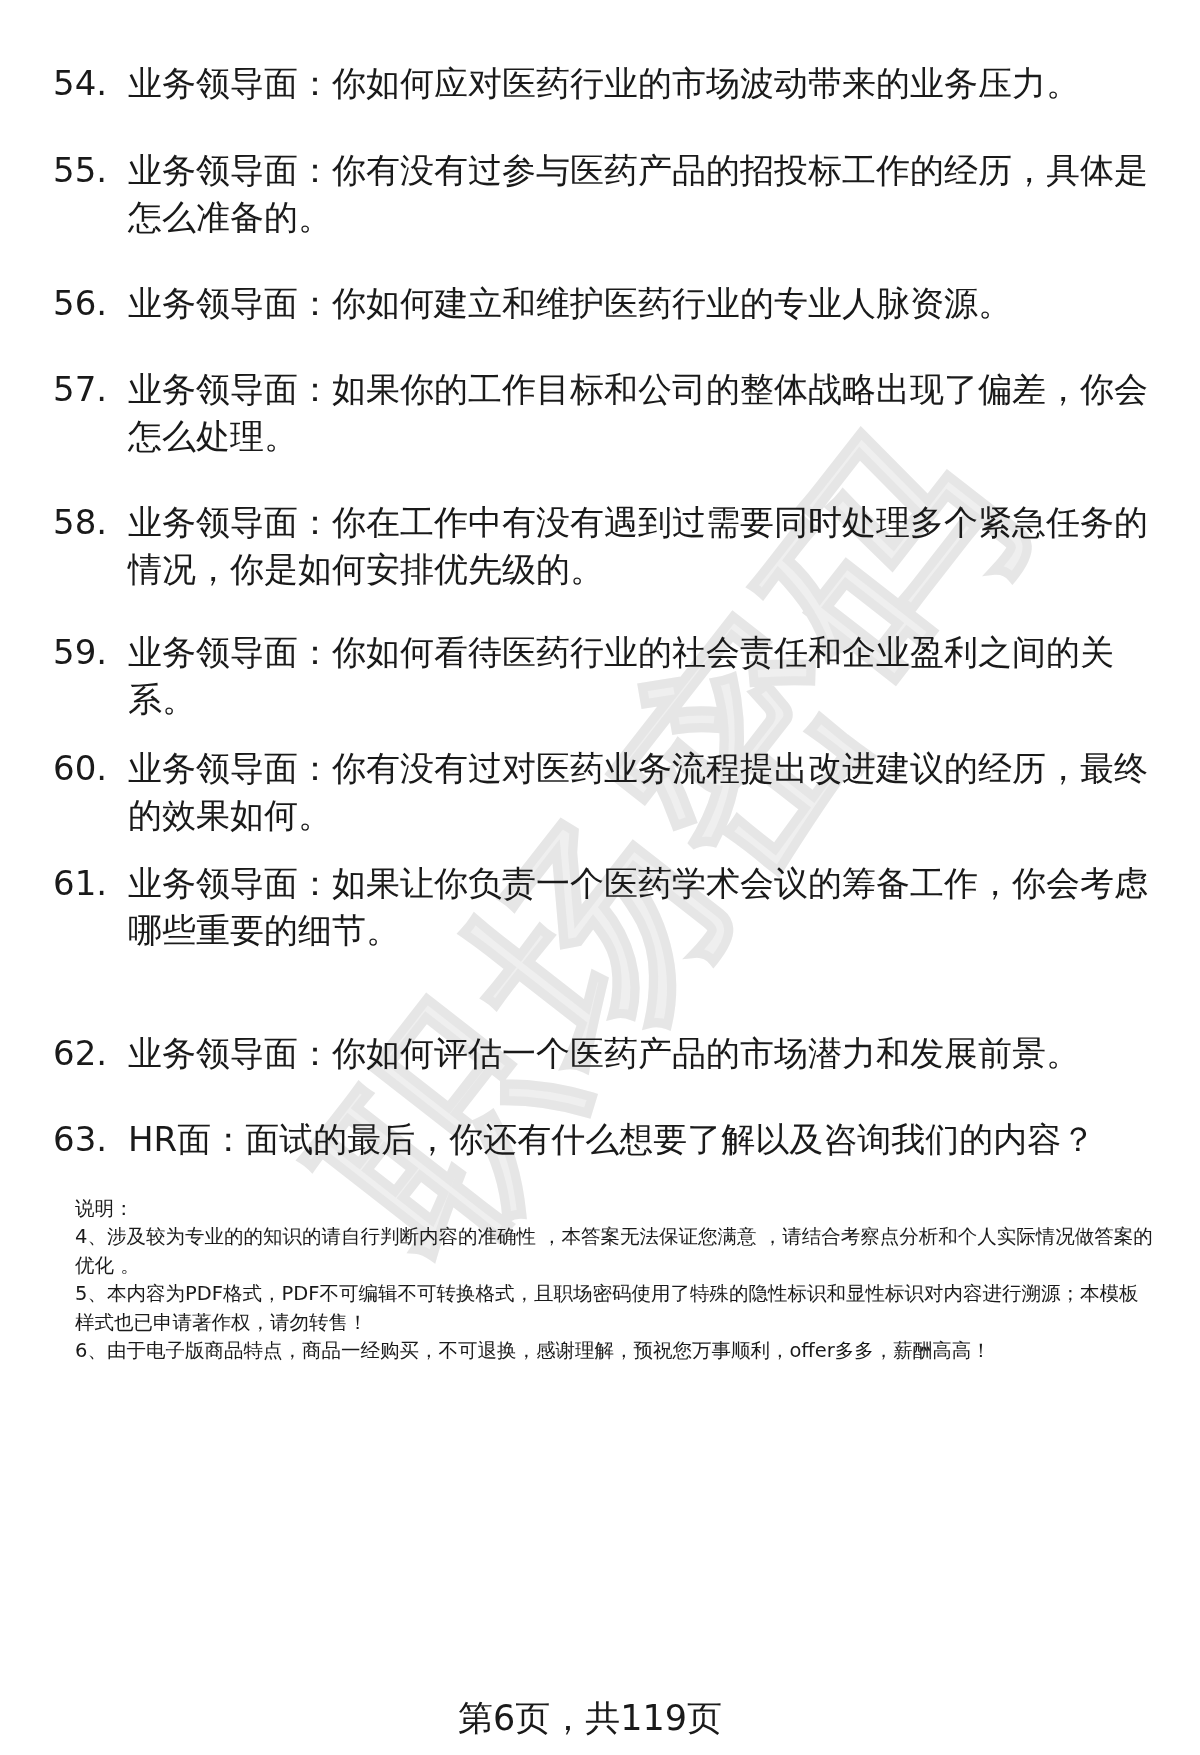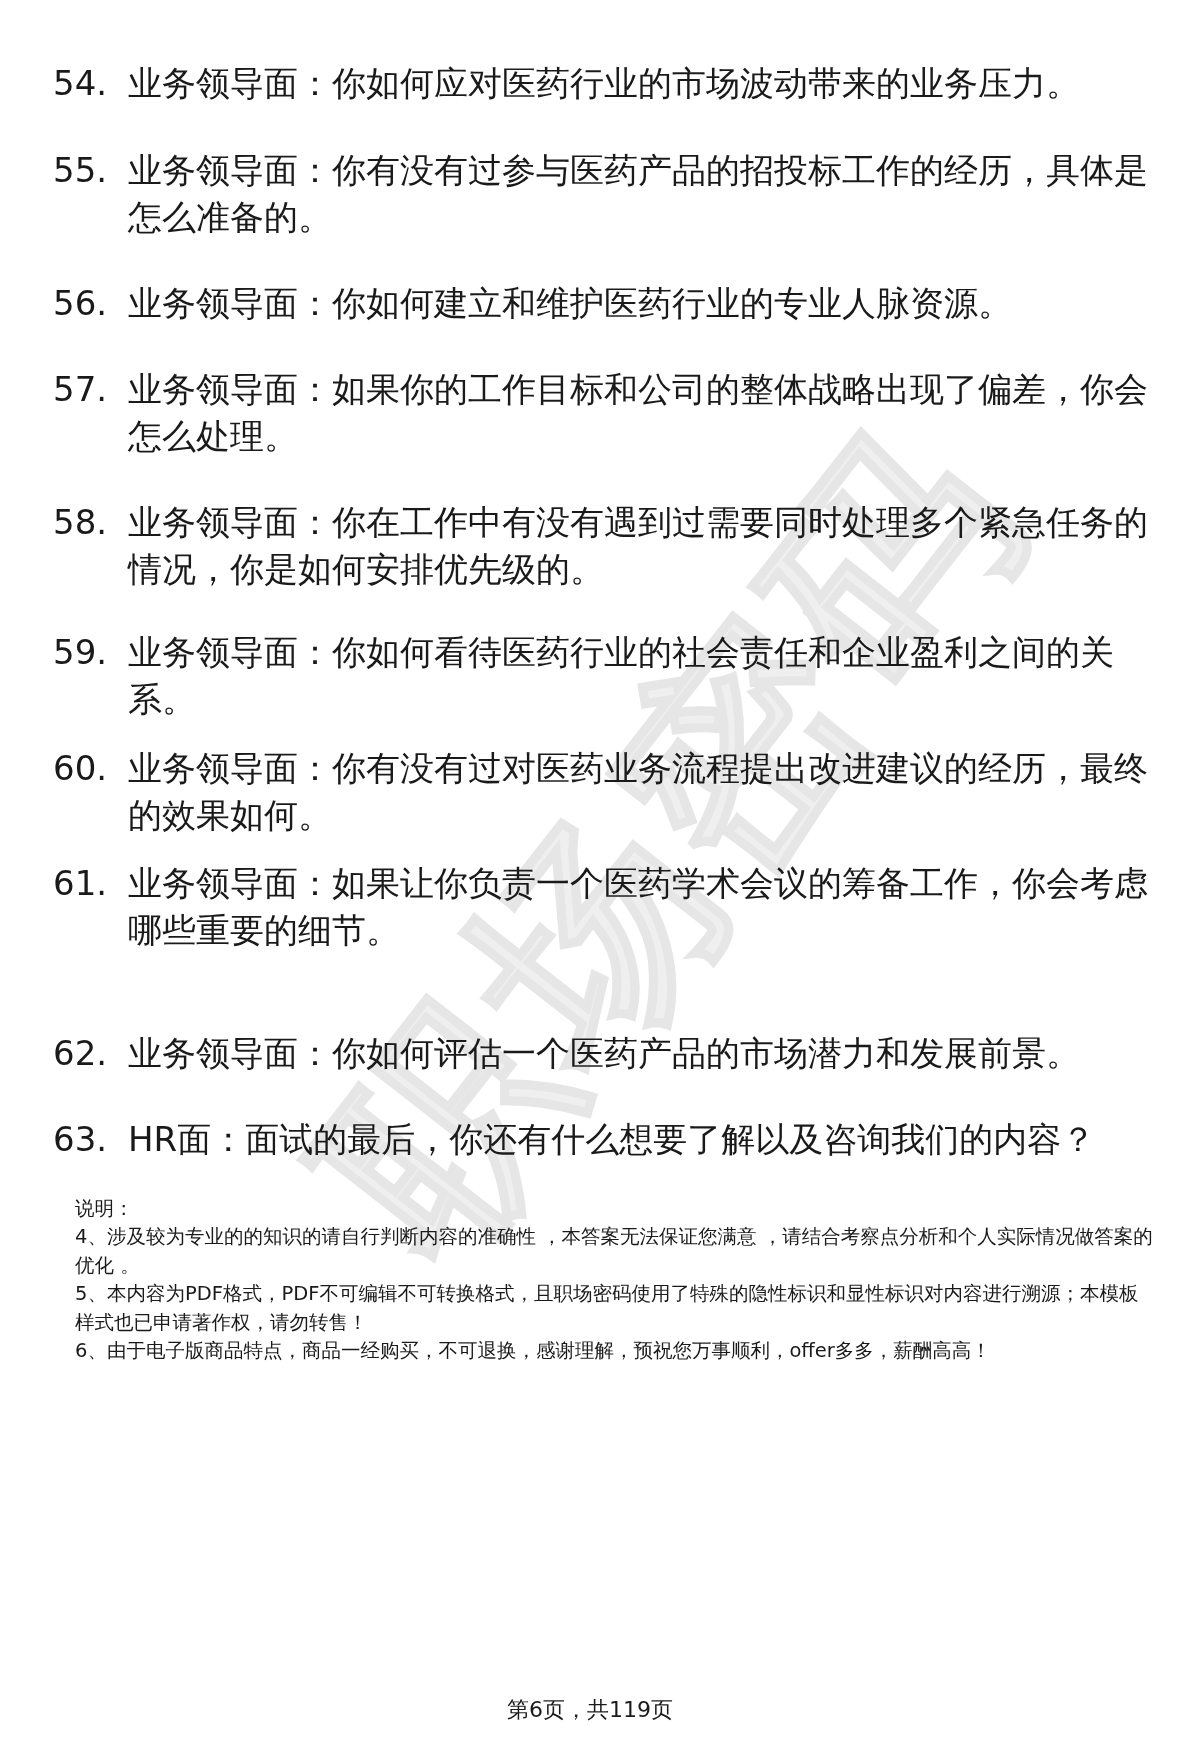--- a/index.html
+++ b/index.html
@@ -26,21 +26,21 @@
   }
   .q .num { width: 75px; flex: 0 0 75px; }
   .q .text { flex: 1; }
   .notes {
     position: absolute; left: 75px; top: 1195px; width: 1080px;
     font-size: 19.5px; line-height: 28.4px; z-index: 1;
   }
   .notes p { margin: 0; }
   .footer {
     position: absolute; left: 0; width: 1180px; top: 1695px;
-    text-align: center; font-size: 22px; z-index: 1;
+    text-align: center; font-size: 35px; z-index: 1;
   }
 </style>
 </head>
 <body>
 
 <div class="watermark">职场密码</div>
 
 <div class="questions">
   <div class="q" style="top:60px;">
     <span class="num">54.</span>

